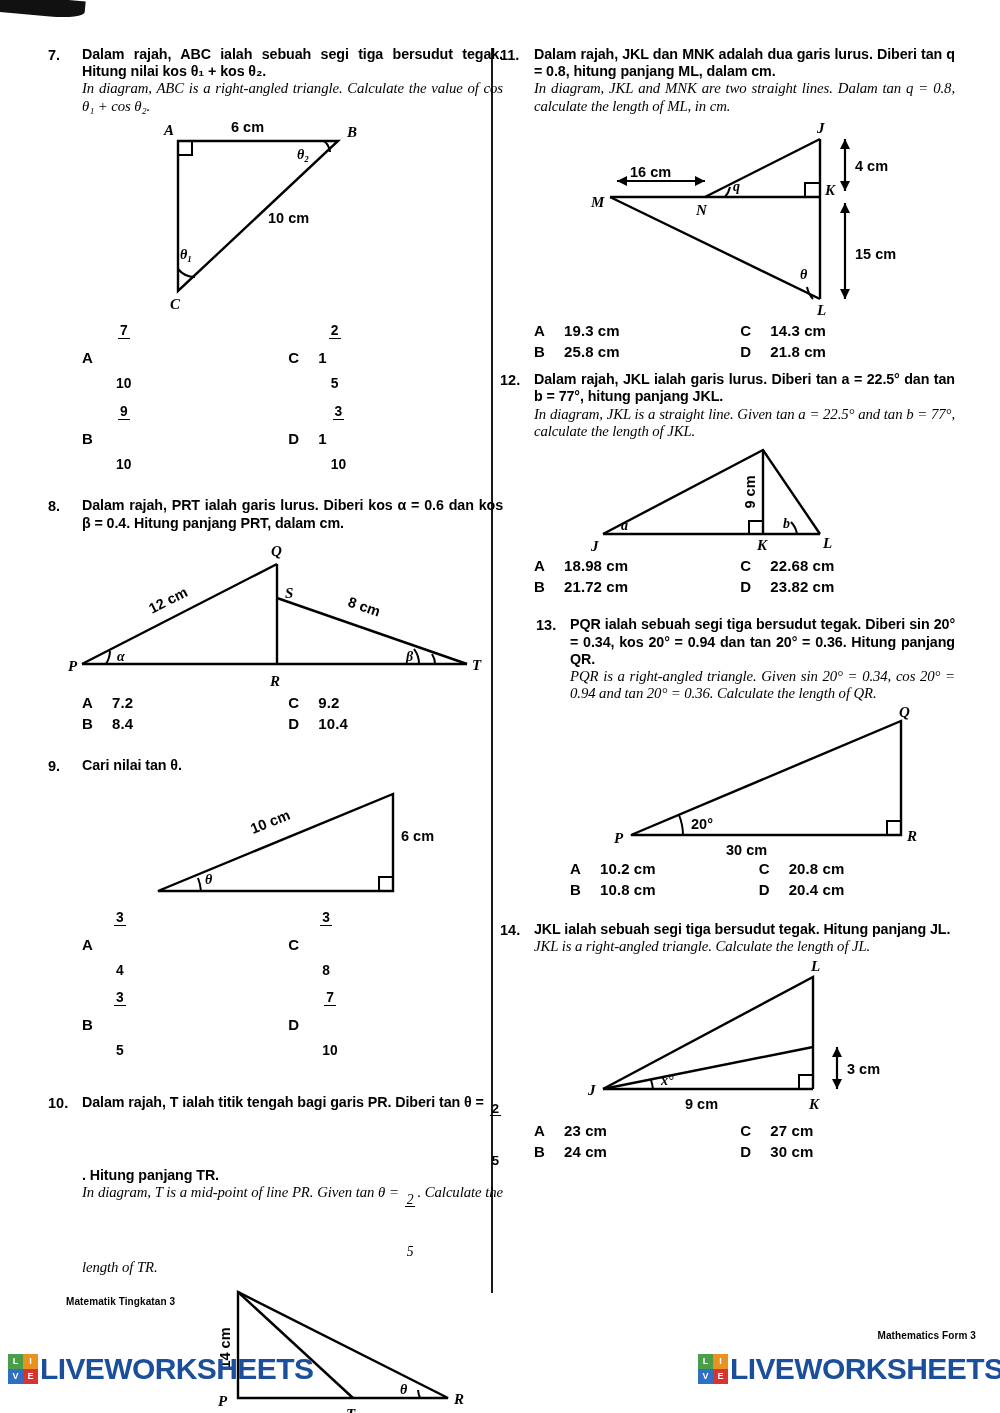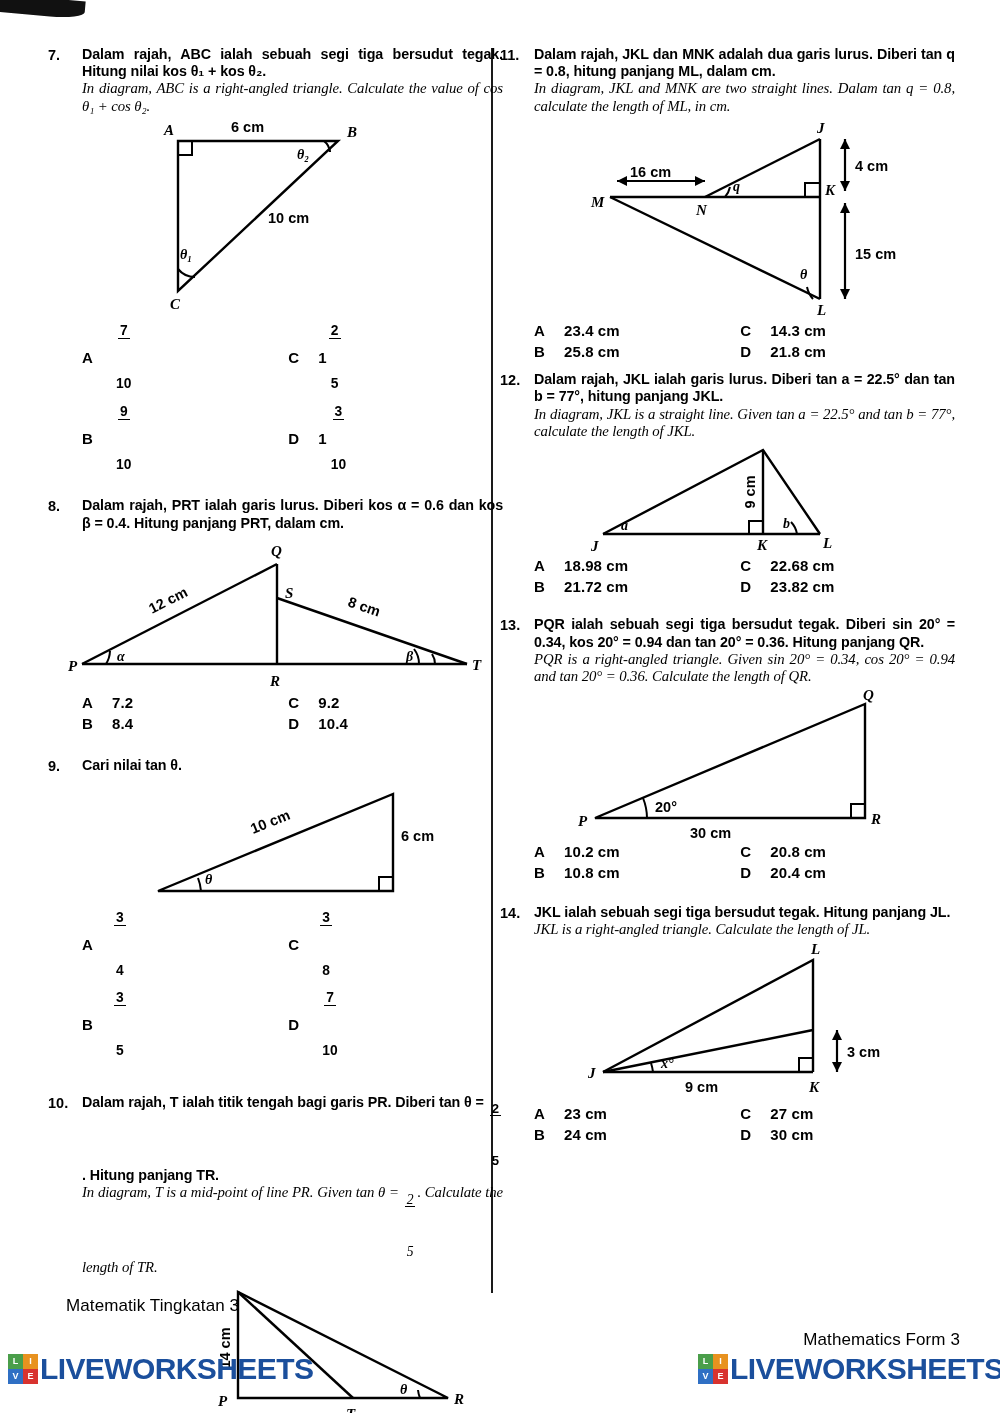--- a/index.html
+++ b/index.html
@@ -69,24 +69,24 @@
   .opts.frac-opts .opt{margin-bottom:14px;}
 
   
   .fig{position:relative;margin:4px auto 2px auto;}
   .fig svg{display:block;overflow:visible;}
   .lbl{font-family:"Liberation Serif",serif;font-style:italic;font-weight:bold;font-size:15px;}
   .dim{font-family:"Liberation Sans",sans-serif;font-weight:bold;font-size:14.5px;}
   .ang{font-family:"Liberation Serif",serif;font-style:italic;font-weight:bold;font-size:14px;}
 
   
-  .foot{position:absolute;font-weight:normal;font-size:17px;letter-spacing:0.1px;
+  .foot{position:absolute;font-weight:bold;font-size:10px;letter-spacing:0.1px;
         font-family:"Liberation Sans",sans-serif;}
   .foot-left{left:66px;top:1296px;}
-  .foot-right{right:40px;top:1330px;}
+  .foot-right{right:24px;top:1330px;}
 
   .brandbar{position:absolute;left:0;top:1352px;width:1000px;height:56px;}
   .brand{position:absolute;display:flex;align-items:center;}
   .brand-left{left:8px;top:0;}
   .brand-right{left:698px;top:0;}
   .logo{
     display:grid;grid-template-columns:15px 15px;grid-template-rows:15px 15px;
     width:30px;height:30px;margin-right:2px;
     font-size:9px;font-weight:bold;color:#fff;
     font-family:"Liberation Sans",sans-serif;
@@ -397,21 +397,21 @@
             <text class="dim" x="300" y="140">15 cm</text>
             <text class="ang" x="178" y="72">q</text>
             <text class="ang" x="245" y="160">θ</text>
           </svg>
         </div>
 
         <div class="opts tight" style="margin-top:0;">
           <div class="opt-col">
             <div class="opt">
               <span class="opt-key">A</span>
-              <span class="opt-val">23.4 cm</span>
+              <span class="opt-val">19.3 cm</span>
             </div>
             <div class="opt">
               <span class="opt-key">B</span>
               <span class="opt-val">25.8 cm</span>
             </div>
           </div>
           <div class="opt-col">
             <div class="opt">
               <span class="opt-key">C</span>
               <span class="opt-val">14.3 cm</span>
@@ -466,21 +466,21 @@
               <span class="opt-val">22.68 cm</span>
             </div>
             <div class="opt">
               <span class="opt-key">D</span>
               <span class="opt-val">23.82 cm</span>
             </div>
           </div>
         </div>
       </div>
 
-      <div class="q" style="margin-top:18px;">
+      <div class="q" style="margin-top:18px;margin-left:36px;">
         <div class="q-head">
           <div class="q-num">13.</div>
           <div class="q-body">
             <div class="q-ms just">PQR ialah sebuah segi tiga bersudut tegak. Diberi sin 20° = 0.34, kos 20° = 0.94 dan tan 20° = 0.36. Hitung panjang QR.</div>
             <div class="q-en just">PQR is a right-angled triangle. Given sin 20° = 0.34, cos 20° = 0.94 and tan 20° = 0.36. Calculate the length of QR.</div>
           </div>
         </div>
 
         <div class="fig" style="width:350px;height:150px;margin-left:75px;">
           <svg width="350" height="150" viewBox="0 0 350 150">

